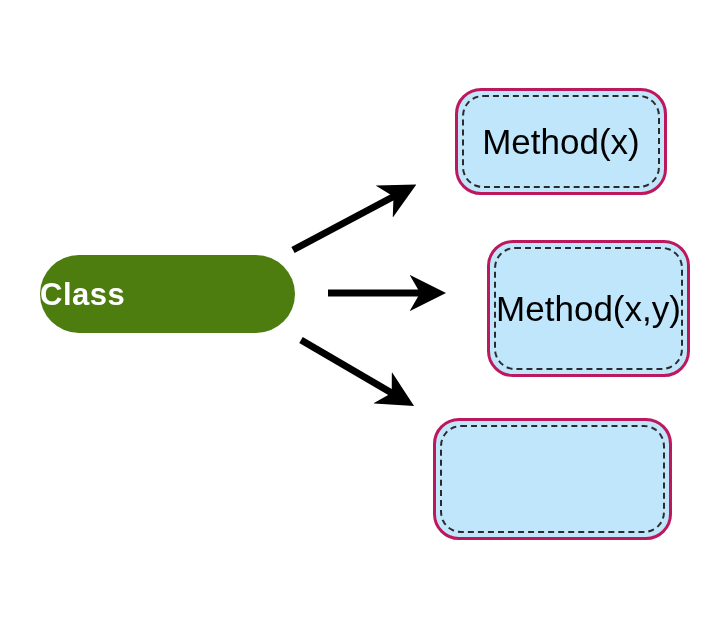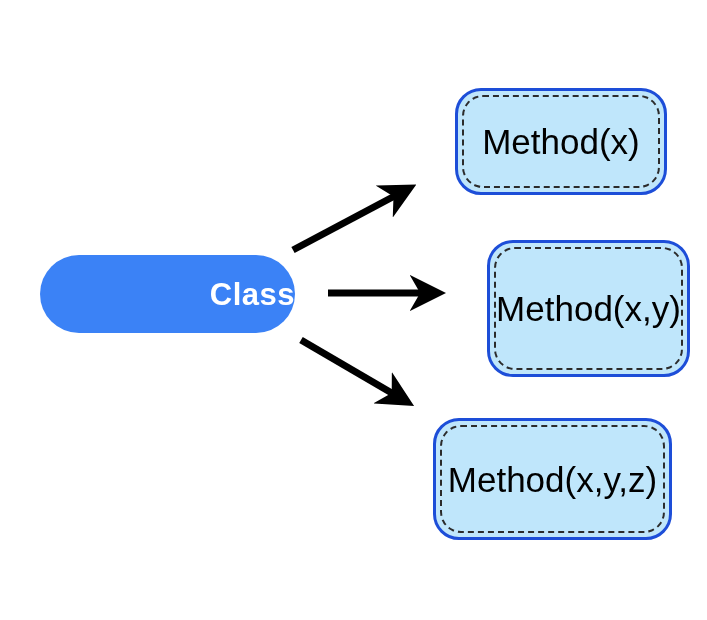--- a/index.html
+++ b/index.html
@@ -27,41 +27,41 @@
   }
 
   
   .class-node {
     position: absolute;
     left: 40px;
     top: 255px;
     width: 255px;
     height: 78px;
     border-radius: 39px;
-    background: #3b82f6;
+    background: #4d7c0f;
     display: flex;
     align-items: center;
-    justify-content: flex-end;
+    justify-content: flex-start;
     box-sizing: border-box;
   }
   .class-label {
     color: #ffffff;
     font-size: 31px;
     font-weight: bold;
     letter-spacing: 0.5px;
     line-height: 1;
     font-family: "Liberation Sans", sans-serif;
   }
 
   
   .method-node {
     position: absolute;
     box-sizing: border-box;
     background: #bfe6fb;
-    border: 3px solid #1d4ed8;
+    border: 3px solid #be185d;
     border-radius: 26px;
     display: flex;
     align-items: center;
     justify-content: center;
   }
   .method-node .inner-dash {
     position: absolute;
     left: 4px;
     top: 4px;
     right: 4px;
@@ -124,16 +124,15 @@
     <span class="method-label">Method(x)</span>
   </div>
 
   <div class="method-node" id="method-2">
     <span class="inner-dash"></span>
     <span class="method-label">Method(x,y)</span>
   </div>
 
   <div class="method-node" id="method-3">
     <span class="inner-dash"></span>
-    <span class="method-label">Method(x,y,z)</span>
   </div>
 
 </div>
 
 </body></html>

